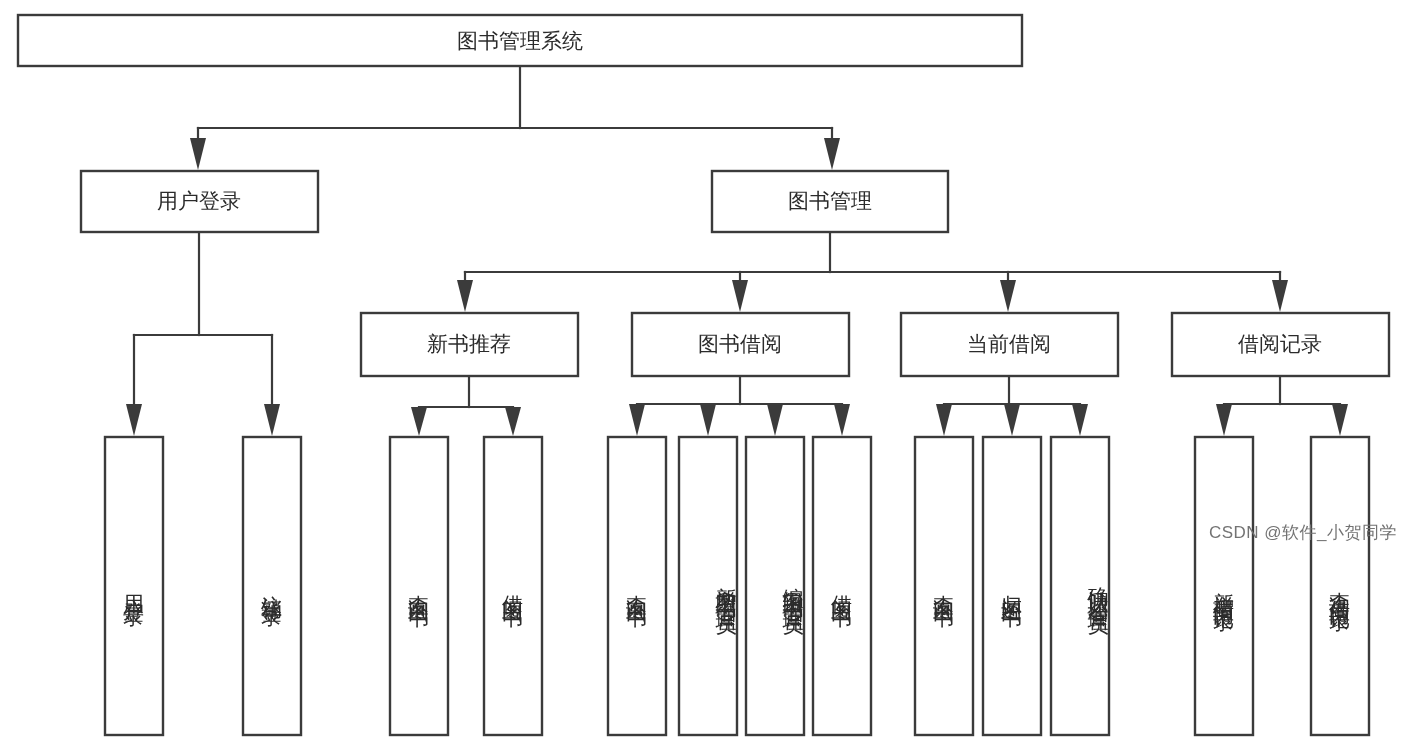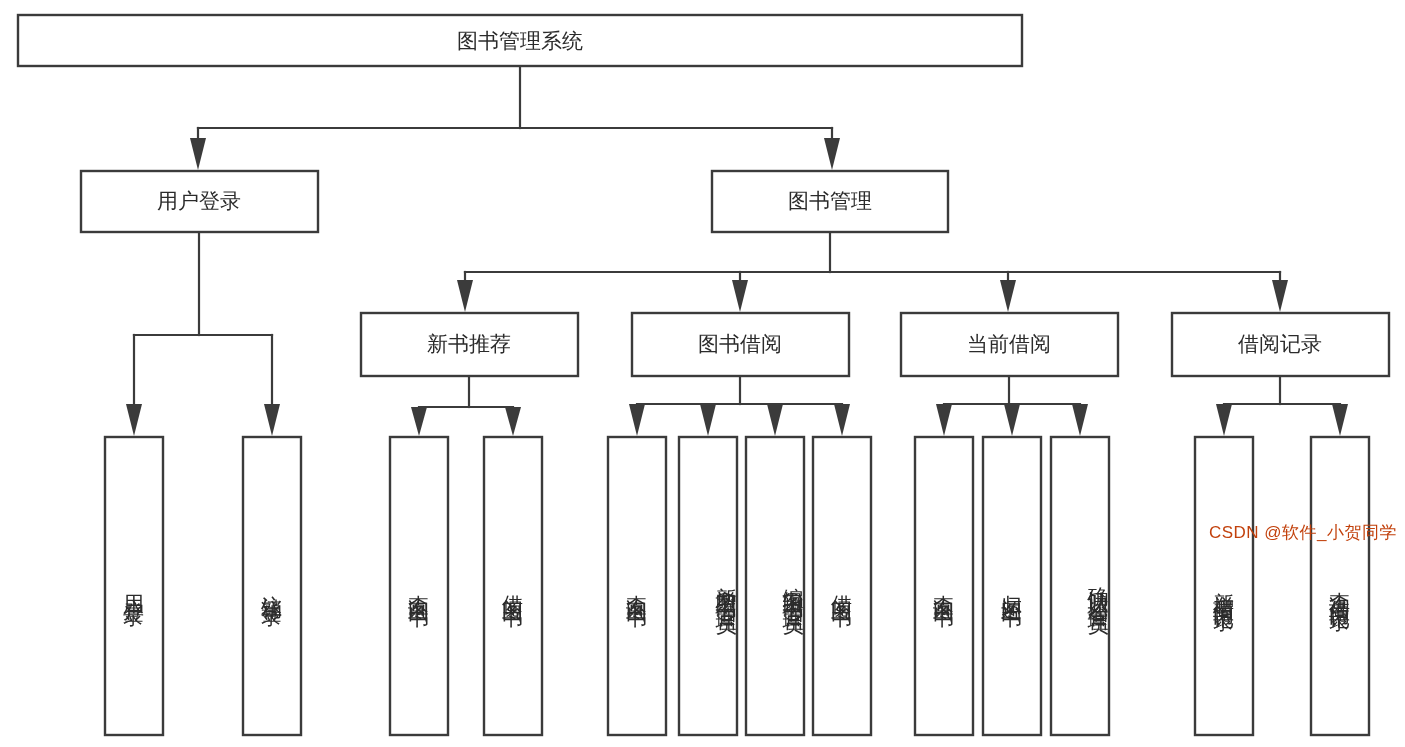--- a/index.html
+++ b/index.html
@@ -66,21 +66,21 @@
   }
   .node-label-v.centered {
     align-items: center;
   }
   .watermark {
     position: absolute;
     right: 8px;
     bottom: 6px;
     font-family: "Liberation Sans", "DejaVu Sans", sans-serif;
     font-size: 17px;
-    color: #c2410c;
+    color: #737373;
     letter-spacing: 0.5px;
     white-space: nowrap;
   }
 </style>
 </head>
 <body>
 
 <div id="diagram-root">
 
   <svg class="diagram-canvas" viewBox="0 0 1405 747">

